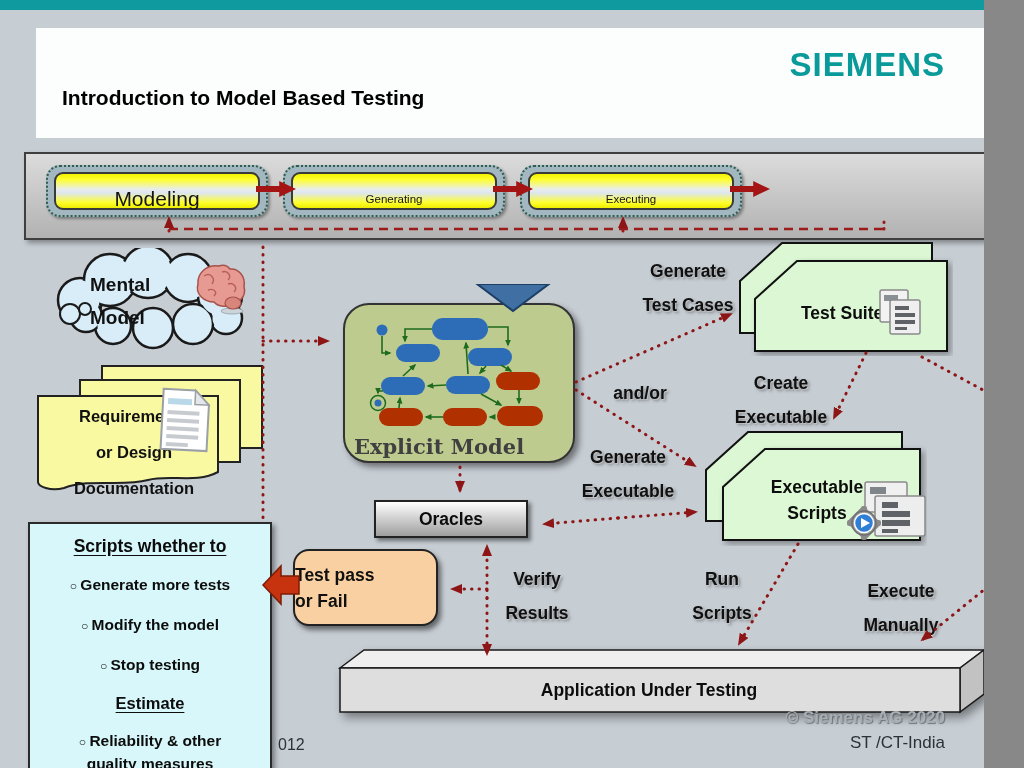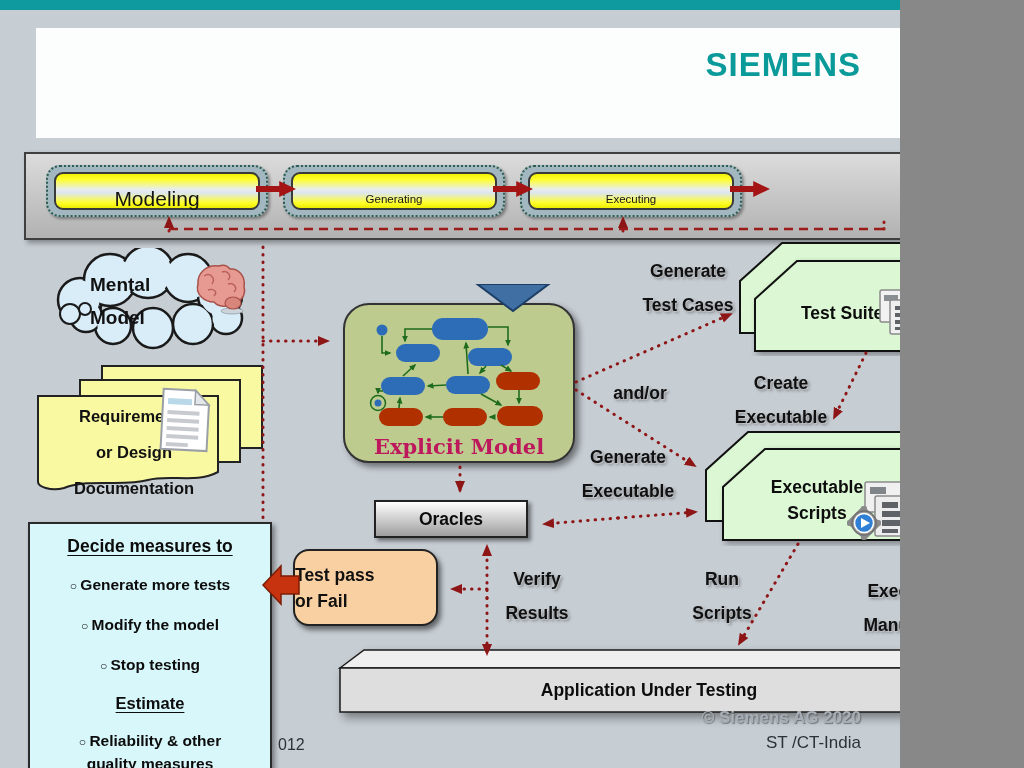--- a/index.html
+++ b/index.html
@@ -1,16 +1,16 @@
 <!DOCTYPE html>
 <html><head>
 <meta charset="utf-8">
 <style>
   html,body{margin:0;padding:0;background:#888;}
-  #slide{position:relative;width:900px;height:768px;overflow:hidden;
+  #slide{position:relative;width:984px;height:768px;overflow:hidden;
          background:#c6cdd3;font-family:"Liberation Sans",sans-serif;}
   .abs{position:absolute;}
   
   #top-strip{left:0;top:0;width:1024px;height:10px;background:#0e9a9e;}
   #white-band{left:36px;top:28px;width:988px;height:110px;background:#fcfdfd;}
   #brand{right:39px;top:46px;font-size:33px;font-weight:bold;letter-spacing:1px;color:#0a9a9a;}
   #page-title{left:62px;top:86px;font-size:21px;font-weight:bold;color:#000;}
   
   #process-bar{left:24px;top:152px;width:968px;height:88px;
     background:linear-gradient(180deg,#dcdcdc,#b2b2b2);
@@ -31,22 +31,22 @@
     text-shadow:1px 1px 0 rgba(255,255,255,.3),2px 2px 3px rgba(70,70,70,.55);z-index:30;}
   
   #coverage{left:325px;top:250px;width:267px;height:37px;
     background:linear-gradient(180deg,#5585b5,#3a6899);border:2px solid #1d3f66;box-sizing:border-box;
     box-shadow:3px 3px 5px rgba(0,0,0,.45);display:flex;align-items:center;justify-content:center;
     font-size:19px;font-weight:bold;color:#0d1e38;z-index:6;}
   
   #explicit-model{left:343px;top:303px;width:232px;height:160px;border-radius:26px;
     background:#bdcb8f;border:2px solid #333;box-sizing:border-box;
     box-shadow:4px 4px 6px rgba(0,0,0,.45);z-index:5;}
-  #explicit-label{left:343px;top:434px;width:232px;text-align:center;font-family:"DejaVu Serif",serif;
-    font-size:21px;font-weight:bold;color:#be185d;z-index:7;}
+  #explicit-label{left:323px;top:434px;width:232px;text-align:center;font-family:"DejaVu Serif",serif;
+    font-size:21px;font-weight:bold;color:#404040;z-index:7;}
   
   #oracles{left:374px;top:500px;width:154px;height:38px;border:2px solid #222;box-sizing:border-box;
     background:linear-gradient(180deg,#ffffff,#9e9e9e);box-shadow:3px 3px 4px rgba(0,0,0,.45);
     display:flex;align-items:center;justify-content:center;font-size:17.5px;font-weight:bold;color:#0c0c0c;z-index:6;}
   #test-pass{left:293px;top:549px;width:145px;height:77px;border-radius:16px;background:#f9d0a2;
     border:2.5px solid #222;box-sizing:border-box;box-shadow:3px 4px 5px rgba(0,0,0,.5);
     display:flex;flex-direction:column;justify-content:center;
     font-size:17.5px;font-weight:bold;color:#101010;line-height:26px;z-index:25;}
   #decide-box{left:28px;top:522px;width:244px;height:270px;background:#d8f7fa;
     border:2.5px solid #2a2a2a;box-sizing:border-box;box-shadow:3px 3px 5px rgba(0,0,0,.4);
@@ -69,20 +69,21 @@
   .text-layer{z-index:30;}
 </style>
 </head>
 <body>
 
 <div id="slide">
 
   <div class="abs" id="top-strip"></div>
   <div class="abs" id="white-band"></div>
   <div class="abs" id="brand">SIEMENS</div>
+  <div class="abs" id="page-title">Introduction to Model Based Testing</div>
 
   <div class="abs" id="process-bar">
     <div class="step-frame" style="left:20px">
       <div class="step-btn">
         <span class="step-label big">Modeling</span>
       </div>
     </div>
     <div class="step-frame" style="left:494px">
       <div class="step-btn">
         <span class="step-label">Executing</span>
@@ -264,21 +265,21 @@
     <span>Oracles</span>
   </div>
   <div class="abs" id="test-pass">
     <div>Test pass</div>
     <div>or Fail</div>
   </div>
   <svg class="abs" style="left:261px;top:564px;z-index:26" width="40" height="44">
     <polygon points="2,21 20,2 20,12 38,12 38,30 20,30 20,40" fill="#c8330f" stroke="#7c1d05" stroke-width="1.5"></polygon>
   </svg>
   <div class="abs" id="decide-box">
-    <div id="decide-title">Decide measures to</div>
+    <div id="decide-title">Scripts whether to</div>
     <div class="decide-item">Generate more tests</div>
     <div class="decide-item">Modify the model</div>
     <div class="decide-item">Stop testing</div>
     <div id="decide-subtitle">Estimate</div>
     <div class="decide-item" style="margin-left:36px;margin-right:36px">Reliability &amp; other quality measures</div>
   </div>
 
   <svg class="abs" style="left:338px;top:646px;z-index:10;filter:drop-shadow(4px 5px 5px rgba(0,0,0,.4))" width="650" height="72">
     <polygon points="2,22 26,4 646,4 622,22" fill="#efefef" stroke="#1a1a1a" stroke-width="1.5"></polygon>
     <polygon points="622,22 646,4 646,48 622,66" fill="#c2c2c2" stroke="#1a1a1a" stroke-width="1.5"></polygon>

